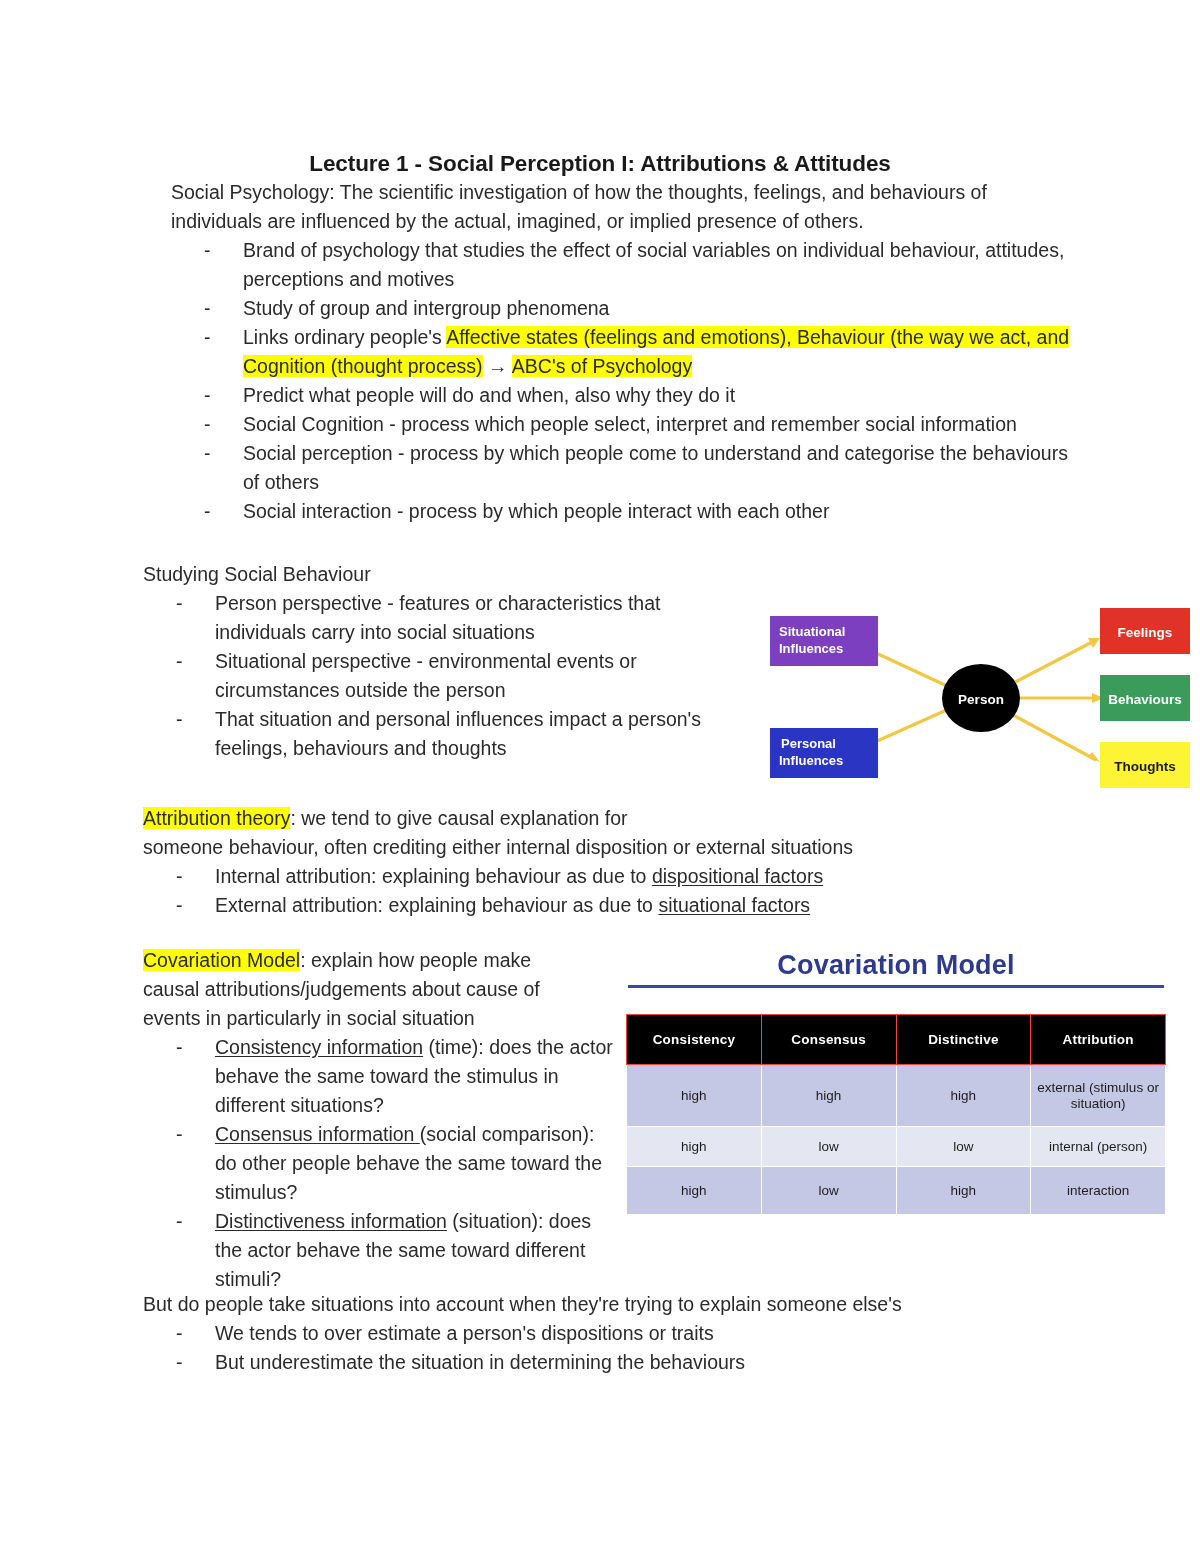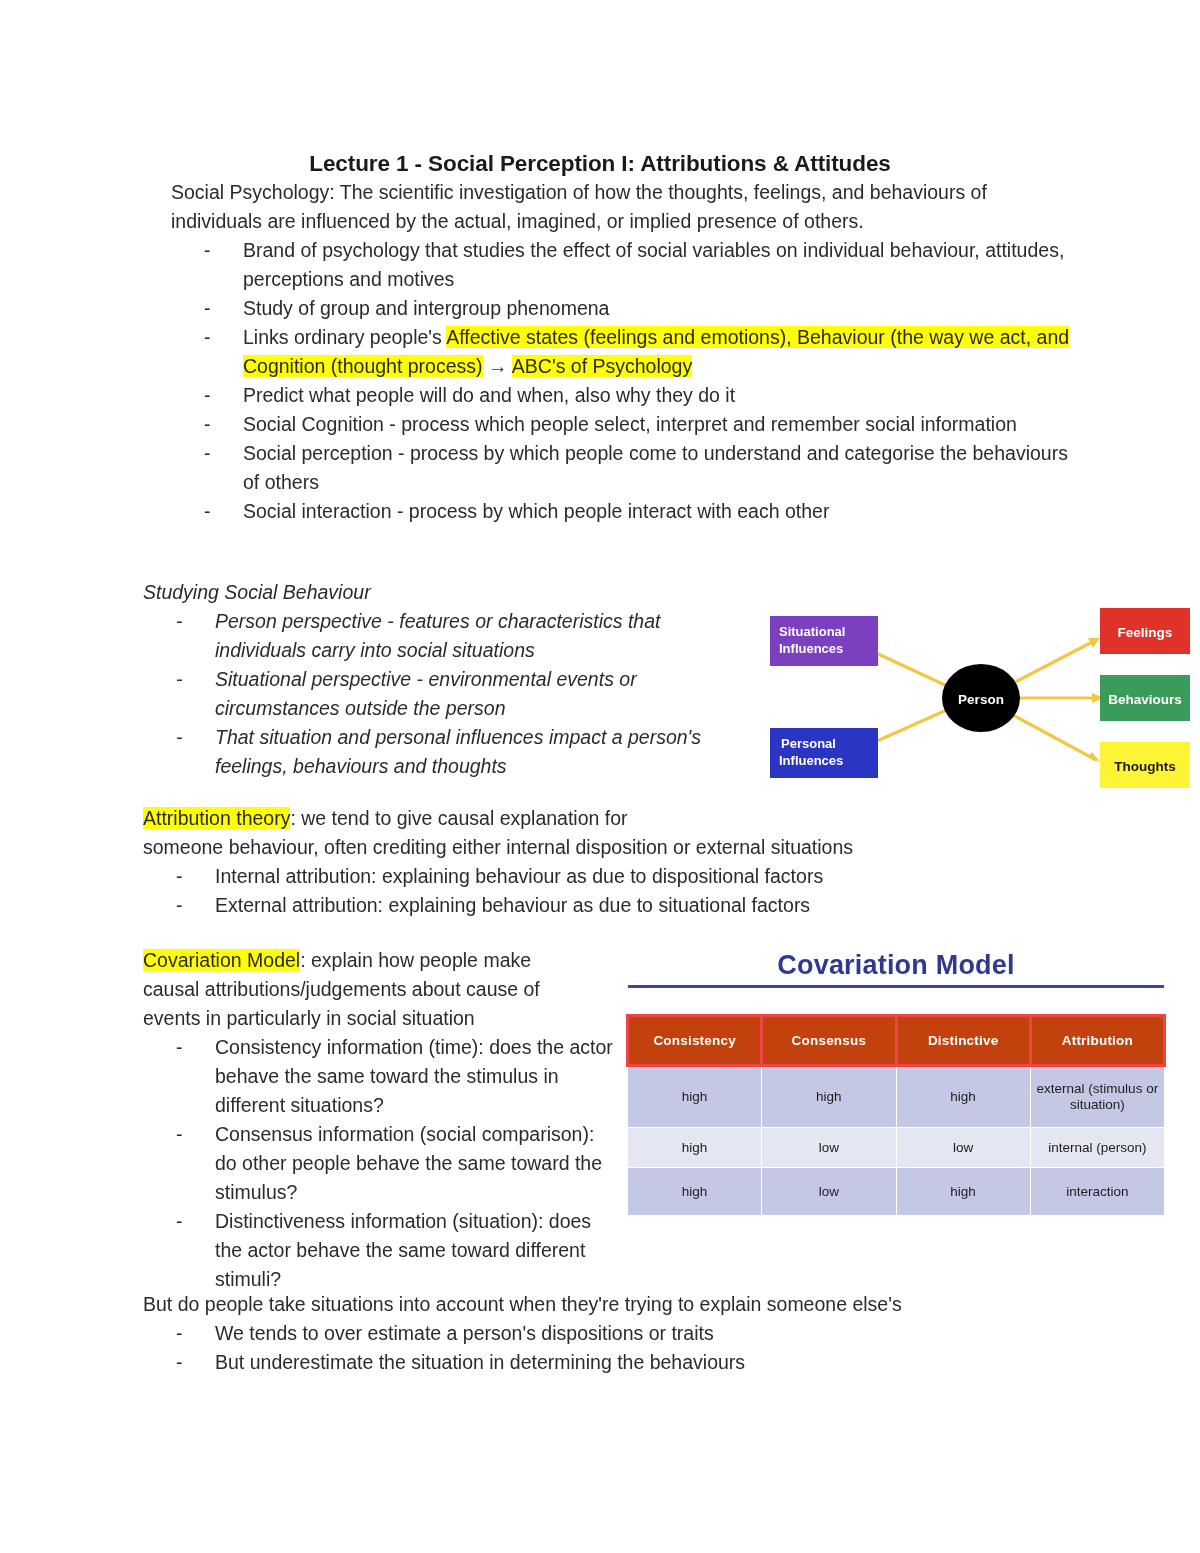--- a/index.html
+++ b/index.html
@@ -54,27 +54,27 @@
     left: 33px;
     top: 0;
     color: #2b2b2b;
   }
 
   mark.hl {
     background: #ffff00;
     color: #2b2b2b;
     padding: 0;
   }
-  .u { text-underline-offset: 2px; }
+  .u { text-decoration: underline; text-underline-offset: 2px; }
 
   
   .blk { position: absolute; }
 
   #intro-block  { left: 143px; top: 178px;  width: 914px; margin-left: 28px; }
-  #study-block  { left: 143px; top: 578px;  width: 580px; font-style: italic; }
+  #study-block  { left: 143px; top: 560px;  width: 580px; }
   #attr-block   { left: 143px; top: 804px;  width: 914px; }
   #covar-block  { left: 143px; top: 946px;  width: 470px; }
   #closing-block{ left: 143px; top: 1290px; width: 914px; }
 
   
   #person-diagram {
     position: absolute;
     left: 748px;
     top: 592px;
     width: 452px;
@@ -104,26 +104,26 @@
     background: #3a46a0;
     margin: 4px 8px 26px 8px;
   }
   table.cv-table {
     border-collapse: collapse;
     width: 540px;
     margin: 0 6px;
     table-layout: fixed;
   }
   table.cv-table th {
-    background: #c2410c;
+    background: #000000;
     color: #ffffff;
     font-size: 13.5px;
     font-weight: bold;
     height: 50px;
-    border: 3px solid #ef4444;
+    border: 1px solid #ef4444;
     letter-spacing: 0.2px;
   }
   table.cv-table td {
     font-size: 13.5px;
     color: #1d1d1d;
     text-align: center;
     border: 1px solid #ffffff;
     padding: 6px 4px;
     line-height: 16px;
   }

